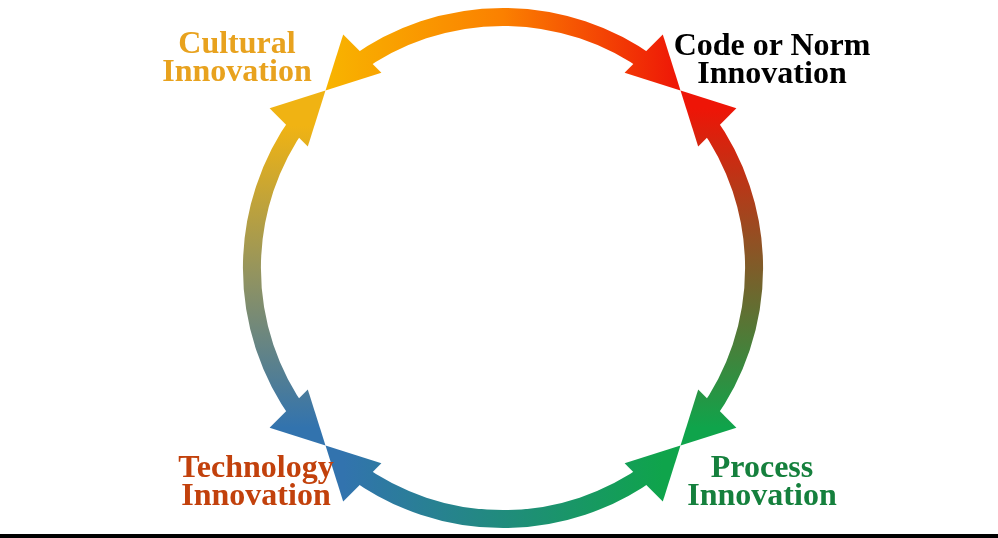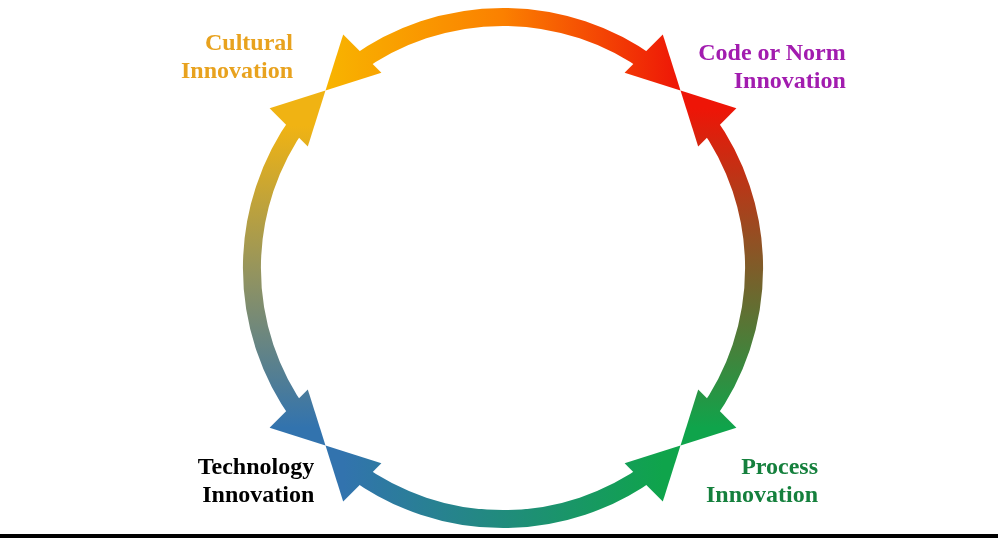--- a/index.html
+++ b/index.html
@@ -18,23 +18,23 @@
     background: #ffffff;
   }
   svg.cycle {
     position: absolute;
     left: 0;
     top: 0;
   }
   .node-label {
     position: absolute;
     transform: translateX(-50%);
-    text-align: right;
+    text-align: center;
     font-weight: bold;
-    font-size: 24px;
+    font-size: 32px;
     line-height: 28px;
     white-space: nowrap;
     z-index: 2;
   }
   .edge-bar {
     position: absolute;
     left: 0;
     top: 534px;
     width: 998px;
     height: 4px;
@@ -83,29 +83,29 @@
 
     <polygon points="325.5,445.5 381.4,463.2 343.2,501.4" fill="url(#grad-bottom)"></polygon>
     <polygon points="325.5,445.5 269.6,427.8 307.8,389.6" fill="url(#grad-left)"></polygon>
   </svg>
 
   <div class="node-label" style="left: 237px; top: 28px; color: rgb(232, 162, 30);">
     <span>Cultural</span><br>
     <span>Innovation</span>
   </div>
 
-  <div class="node-label" style="left: 772px; top: 38px; color: #a21caf;">
+  <div class="node-label" style="left: 772px; top: 30px; color: #000000;">
     <span>Code or Norm</span><br>
     <span>Innovation</span>
   </div>
 
   <div class="node-label" style="left: 762px; top: 452px; color: #15803d;">
     <span>Process</span><br>
     <span>Innovation</span>
   </div>
 
-  <div class="node-label" style="left: 256px; top: 452px; color: #000000;">
+  <div class="node-label" style="left: 256px; top: 452px; color: #c2410c;">
     <span>Technology</span><br>
     <span>Innovation</span>
   </div>
 
   <div class="edge-bar" style="background: rgb(0, 0, 0);"></div>
 </div>
 
 </body></html>

